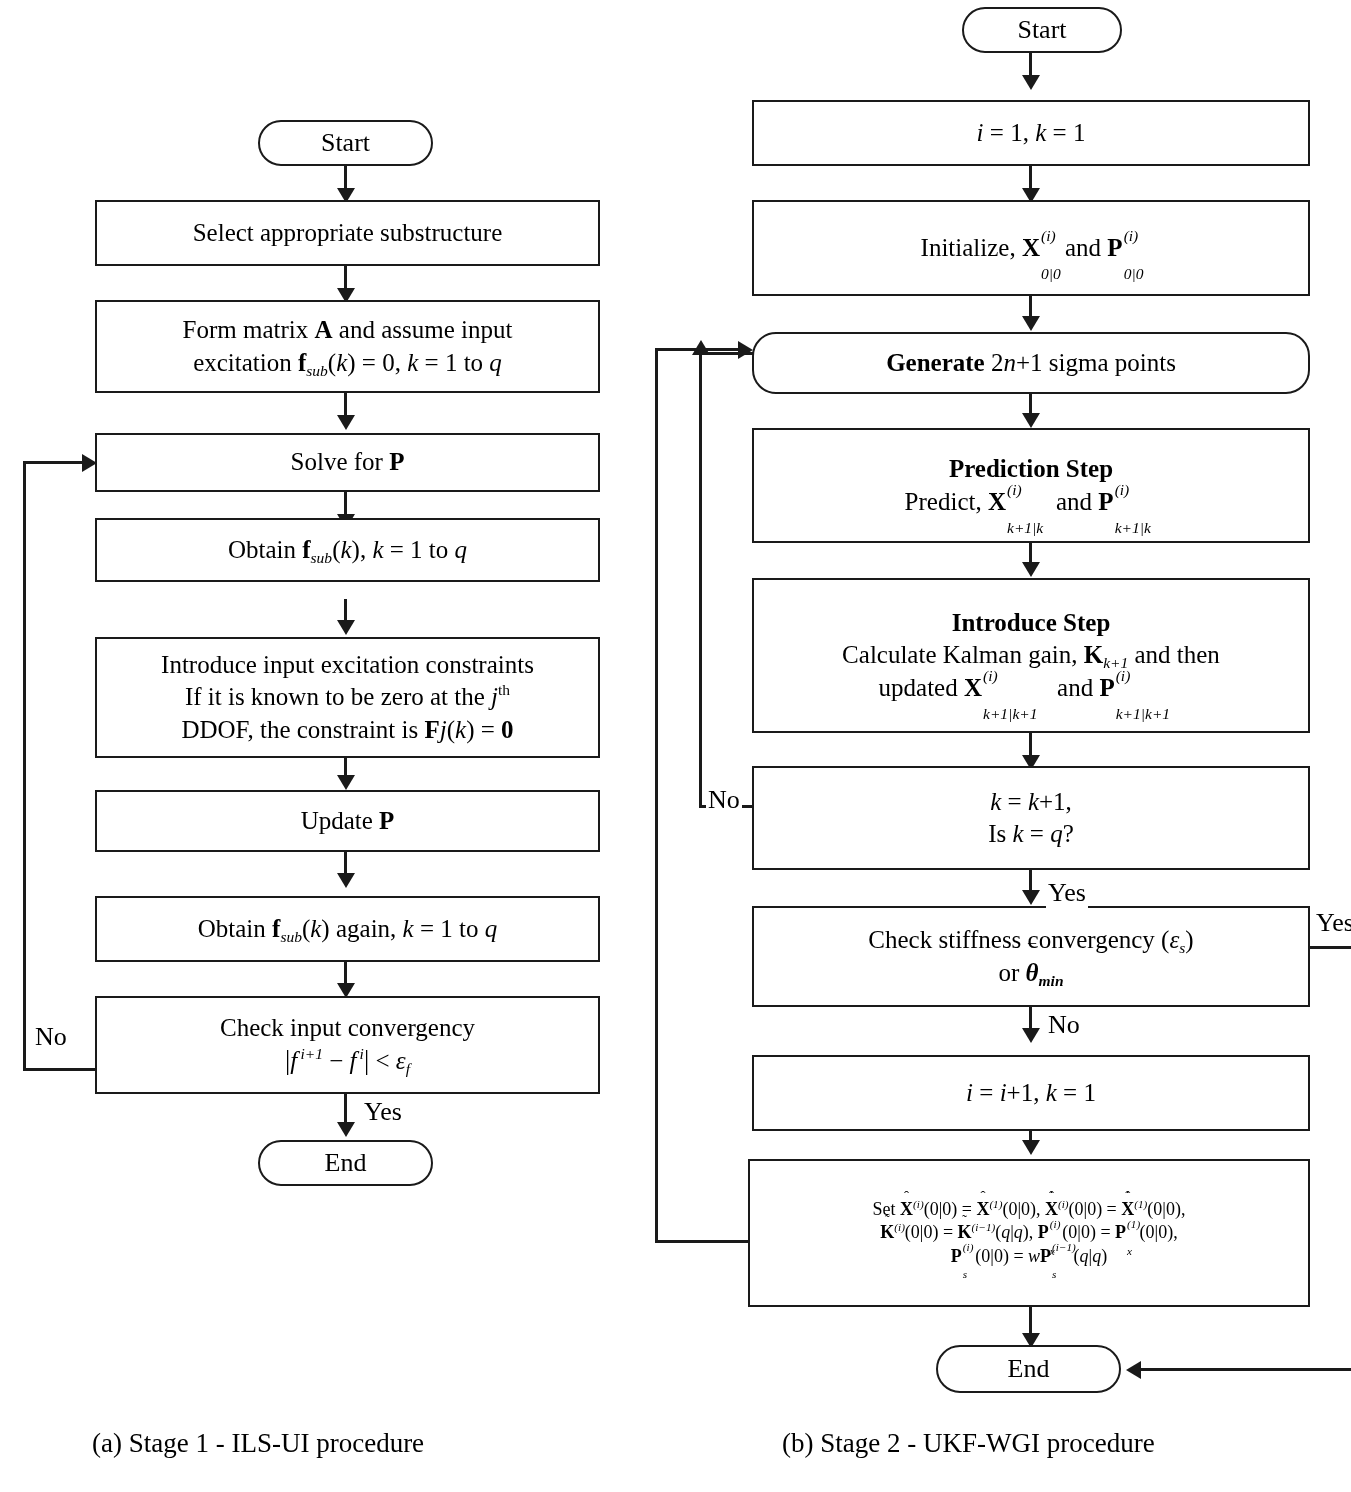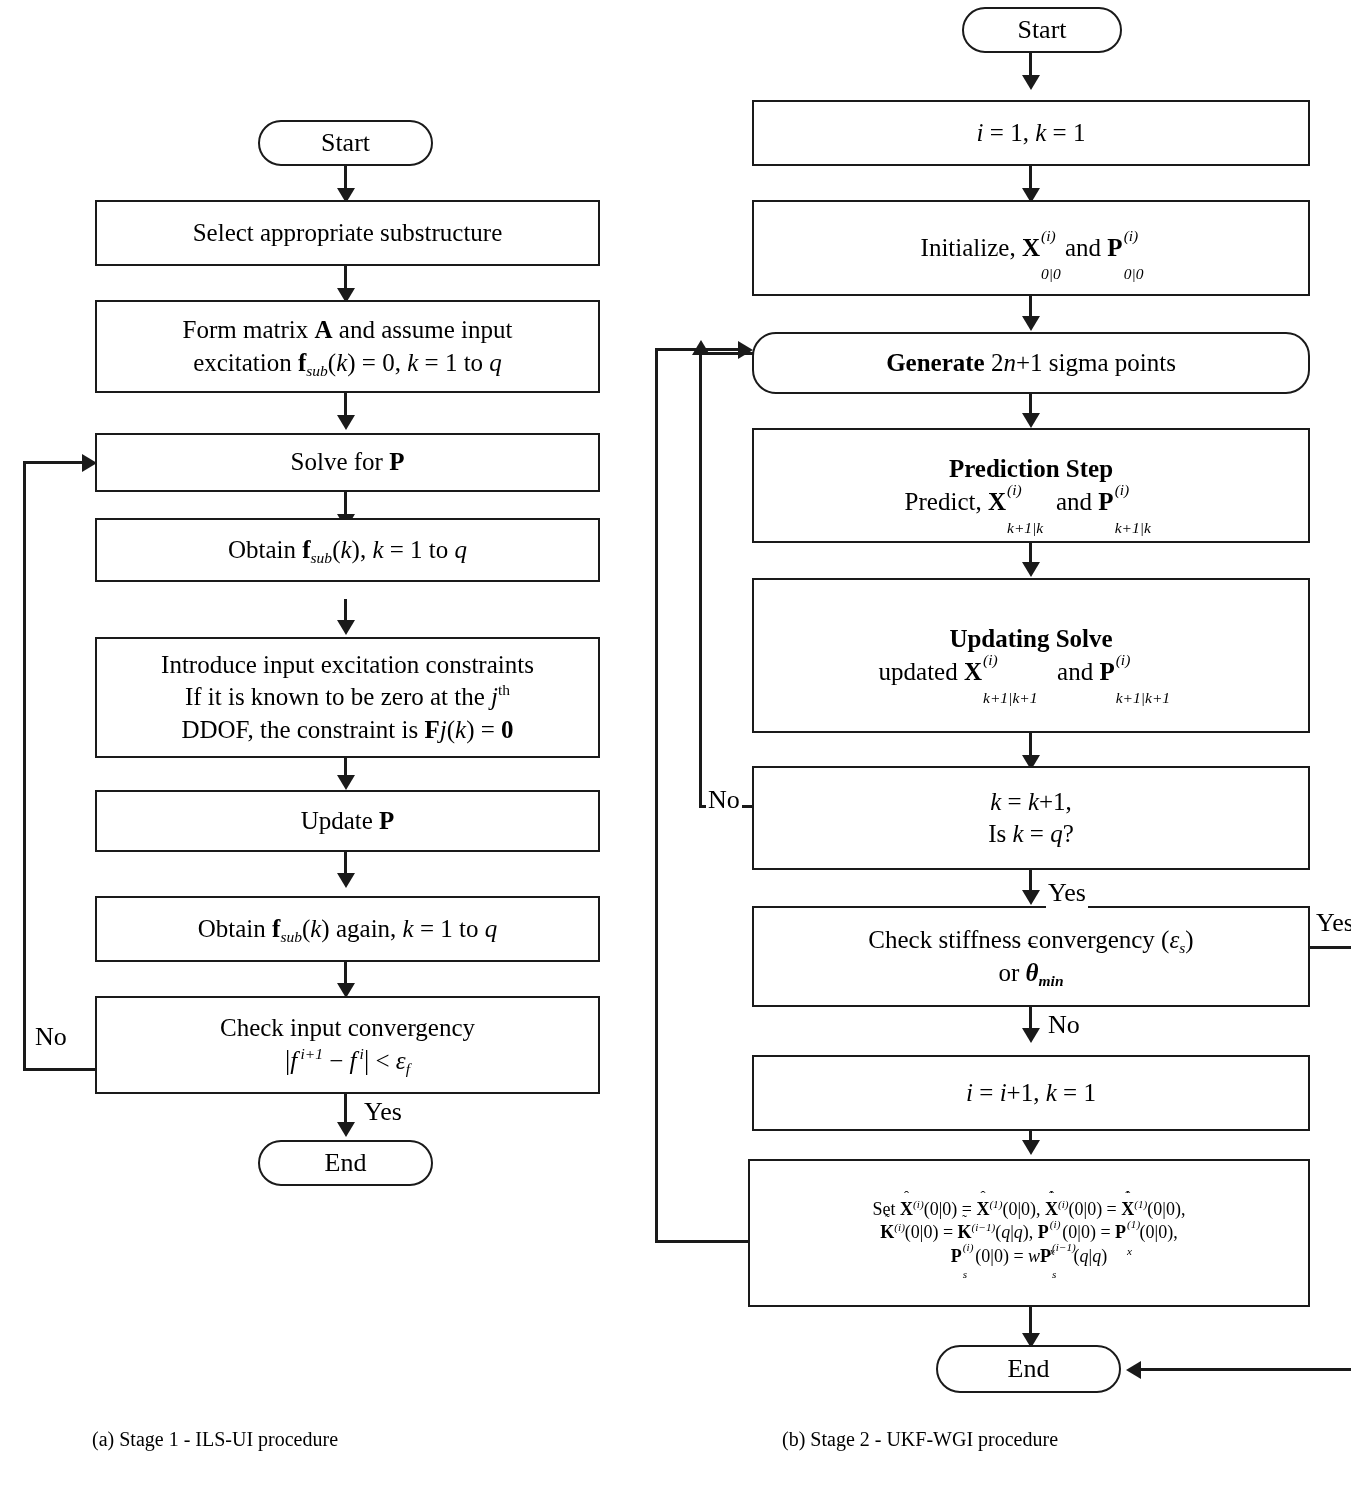--- a/index.html
+++ b/index.html
@@ -102,21 +102,21 @@
     font-size: 26px;
     background: #ffffff;
     padding: 0 2px;
     z-index: 4;
     white-space: nowrap;
   }
 
   
   .caption {
     position: absolute;
-    font-size: 20px;
+    font-size: 27px;
     white-space: nowrap;
     z-index: 3;
   }
 
   
   .mi  { font-style: italic; }
   .mb  { font-weight: bold; font-style: normal; }
   .mbi { font-weight: bold; font-style: italic; }
   .bold { font-weight: bold; }
   sub, sup {
@@ -302,21 +302,22 @@
         <span class="ln bold">Prediction Step</span>
         <span class="ln">Predict, <span class="mb">X</span><span class="subsup"><span class="sup-part">(i)</span><span class="sub-part">k+1|k</span></span>&nbsp;&nbsp;&nbsp;&nbsp;&nbsp;&nbsp;&nbsp; and <span class="mb">P</span><span class="subsup"><span class="sup-part">(i)</span><span class="sub-part">k+1|k</span></span>&nbsp;&nbsp;&nbsp;&nbsp;&nbsp;&nbsp;&nbsp;</span>
       </span>
     </div>
 
     <div class="vline" style="left:1029px; top:543px; height:28px;"></div>
     <div class="arrow-down" style="left:1021.5px; top:562px;"></div>
 
     <div class="box" style="left:752px; top:578px; width:558px; height:155px;">
       <span class="lines">
-        <span class="ln bold">Updating Solve</span>
+        <span class="ln bold">Introduce Step</span>
+        <span class="ln">Calculate Kalman gain, <span class="mb">K</span><sub>k+1</sub> and then</span>
         <span class="ln">updated <span class="mb">X</span><span class="subsup"><span class="sup-part">(i)</span><span class="sub-part">k+1|k+1</span></span>&nbsp;&nbsp;&nbsp;&nbsp;&nbsp;&nbsp;&nbsp;&nbsp;&nbsp;&nbsp;&nbsp; and <span class="mb">P</span><span class="subsup"><span class="sup-part">(i)</span><span class="sub-part">k+1|k+1</span></span>&nbsp;&nbsp;&nbsp;&nbsp;&nbsp;&nbsp;&nbsp;&nbsp;&nbsp;&nbsp;&nbsp;</span>
       </span>
     </div>
 
     <div class="vline" style="left:1029px; top:733px; height:32px;"></div>
     <div class="arrow-down" style="left:1021.5px; top:755px;"></div>
 
     <div class="box" style="left:752px; top:766px; width:558px; height:104px;">
       <span class="lines">
         <span class="ln"><span class="mi">k</span> = <span class="mi">k</span>+1,</span>

